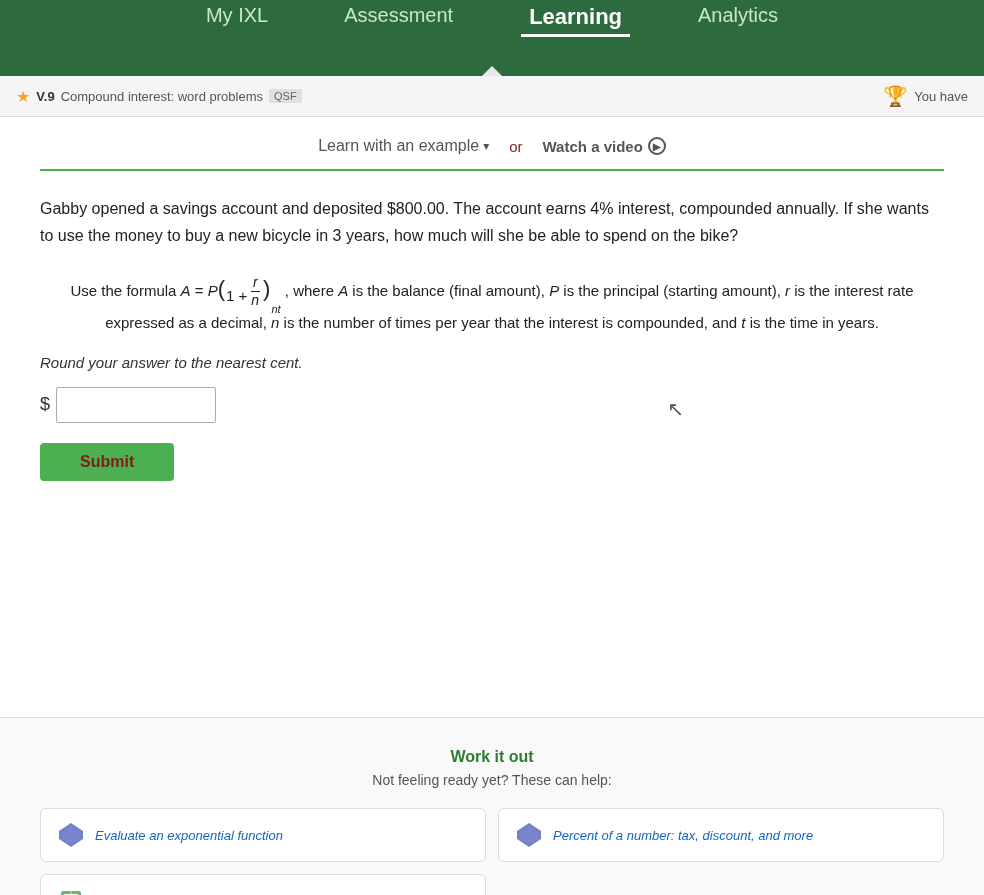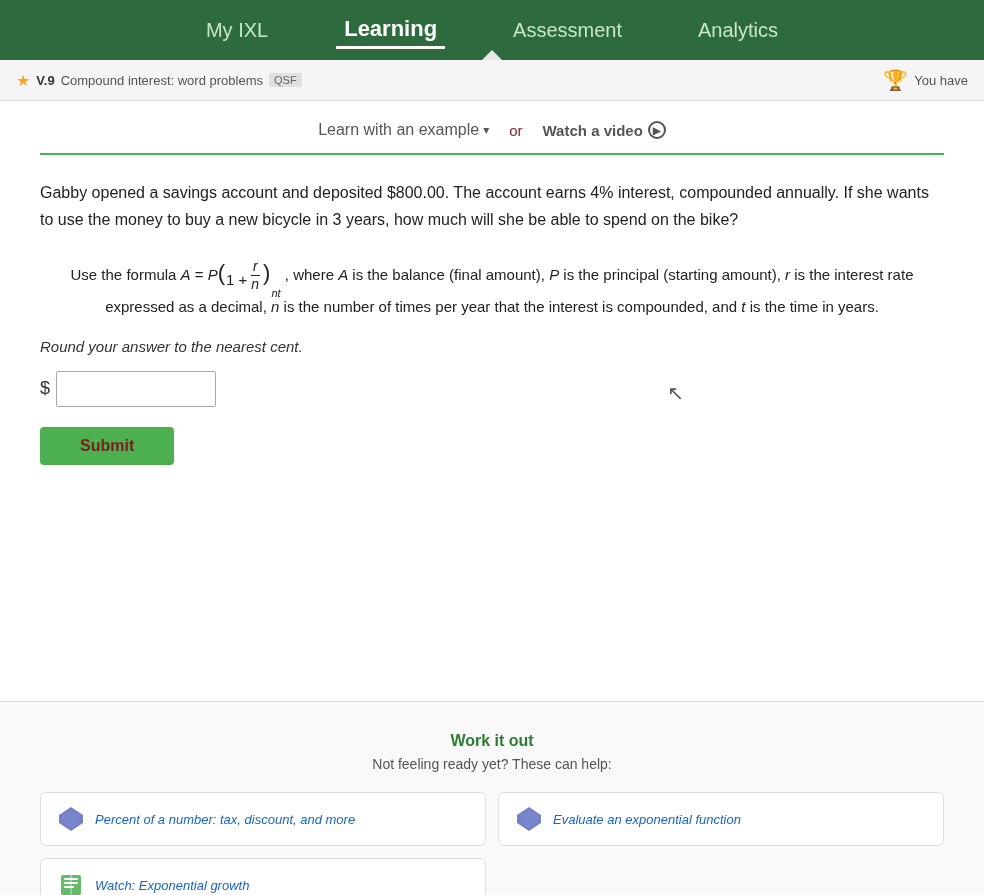--- a/index.html
+++ b/index.html
@@ -6,23 +6,23 @@
     body {
       font-family: 'Segoe UI', Arial, sans-serif;
       background: #e8e8e8;
       min-height: 895px;
       width: 984px;
     }
 
     
     .top-nav {
       background: #2d6b3e;
-      height: 60px;
-      display: flex;
-      align-items: center;
+      height: 76px;
+      display: flex;
+      align-items: flex-start;
       justify-content: center;
       gap: 60px;
       position: relative;
     }
     .top-nav-item {
       color: #c8e6c9;
       font-size: 20px;
       font-weight: 400;
       cursor: pointer;
       padding: 4px 8px;
@@ -299,22 +299,22 @@
       display: grid;
       grid-template-columns: 1fr 1fr;
       gap: 12px;
     }
   </style>
 </head>
 <body>
 
 <nav class="top-nav">
   <a class="top-nav-item">My IXL</a>
+  <a class="top-nav-item">Assessment</a>
   <a class="top-nav-item active">Learning</a>
-  <a class="top-nav-item">Assessment</a>
   <a class="top-nav-item">Analytics</a>
   <div class="nav-indicator"></div>
 </nav>
 
 <div class="breadcrumb-bar">
   <div class="breadcrumb-left">
     <span class="star-icon">★</span>
     <span class="breadcrumb-title">V.9</span>
     <span>Compound interest: word problems</span>
     <span class="breadcrumb-badge">QSF</span>
@@ -377,29 +377,29 @@
   <div class="work-it-out-title">Work it out</div>
   <div class="work-it-out-subtitle">Not feeling ready yet? These can help:</div>
 
   <div class="help-cards">
 
     <div class="help-card">
       <svg class="diamond-icon" viewBox="0 0 28 28">
         <polygon points="14,2 26,10 26,18 14,26 2,18 2,10" fill="#5c6bc0" opacity="0.85"></polygon>
         <polygon points="14,5 23,11 23,17 14,23 5,17 5,11" fill="#7986cb"></polygon>
       </svg>
-      <span class="help-card-text">Percent of a number: tax, discount, and more</span>
+      <span class="help-card-text">Evaluate an exponential function</span>
     </div>
 
     <div class="help-card">
       <svg class="diamond-icon" viewBox="0 0 28 28">
         <polygon points="14,2 26,10 26,18 14,26 2,18 2,10" fill="#5c6bc0" opacity="0.85"></polygon>
         <polygon points="14,5 23,11 23,17 14,23 5,17 5,11" fill="#7986cb"></polygon>
       </svg>
-      <span class="help-card-text">Evaluate an exponential function</span>
+      <span class="help-card-text">Percent of a number: tax, discount, and more</span>
     </div>
   </div>
 
   <div class="bottom-cards">
     <div class="help-card lesson-card">
       <svg class="book-icon" viewBox="0 0 28 28">
         <rect x="4" y="4" width="20" height="20" rx="2" fill="#66bb6a"></rect>
         <rect x="7" y="7" width="14" height="2" rx="1" fill="white"></rect>
         <rect x="7" y="11" width="14" height="2" rx="1" fill="white"></rect>
         <rect x="7" y="15" width="10" height="2" rx="1" fill="white"></rect>

